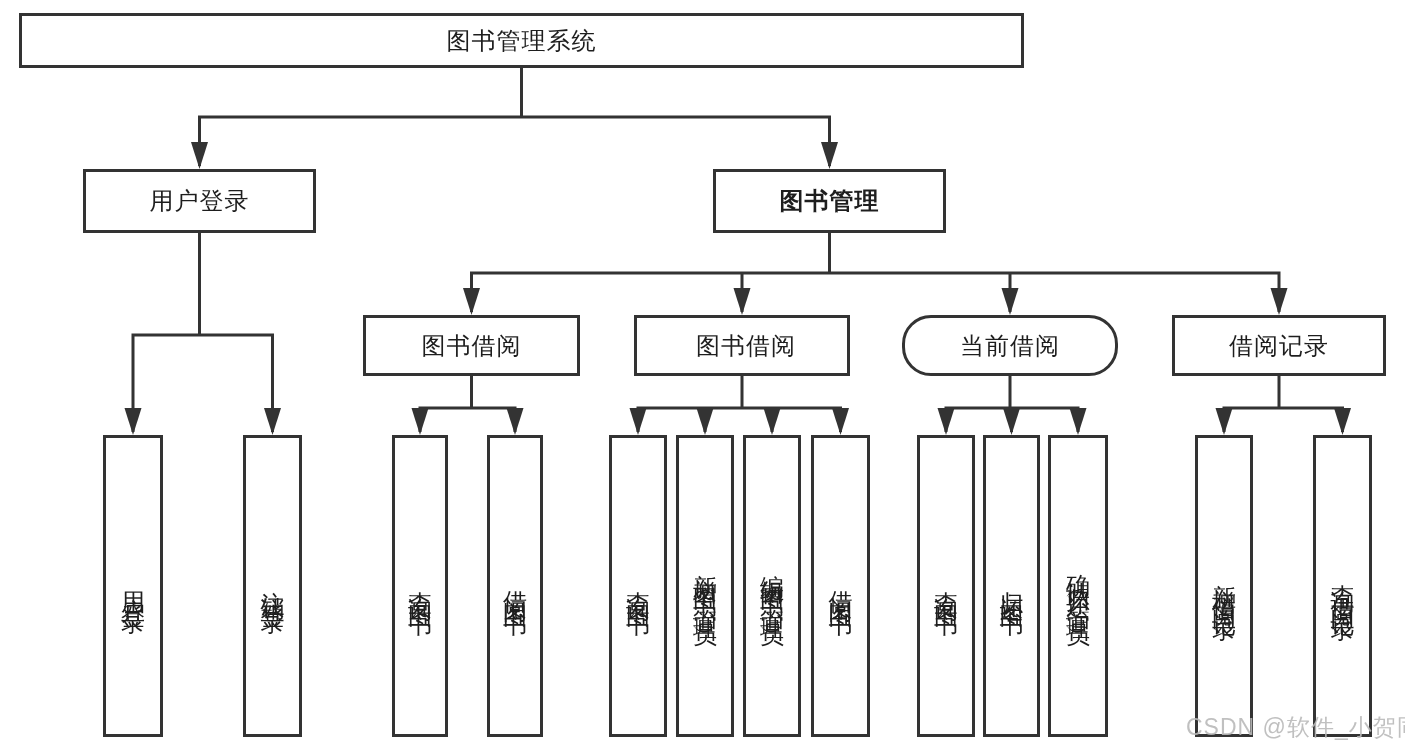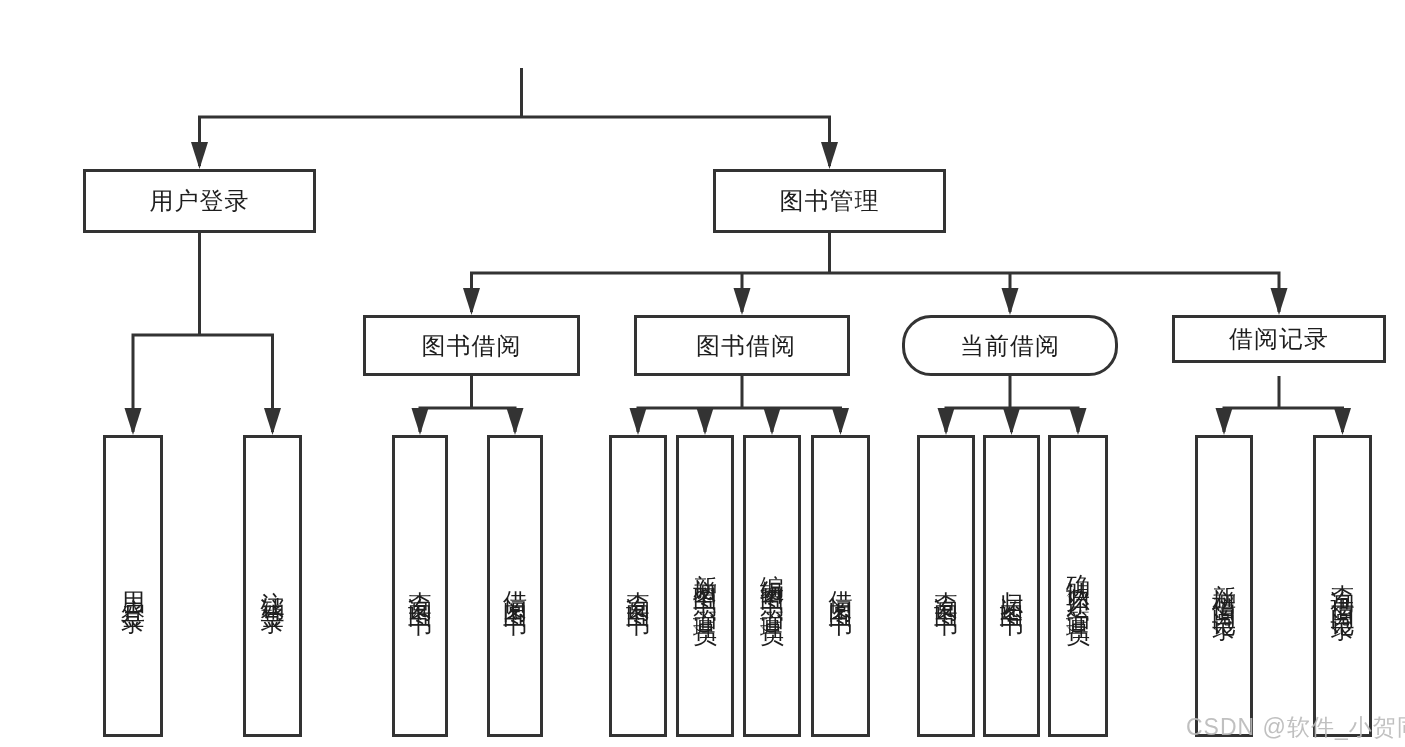--- a/index.html
+++ b/index.html
@@ -40,25 +40,25 @@
   .box .v {
     writing-mode: vertical-rl;
     text-orientation: mixed;
     letter-spacing: 7px;
     line-height: 1;
     white-space: nowrap;
   }
   
   .n-root   { left: 19px;   top: 13px;  width: 1005px; height: 55px; }
   .n-login  { left: 83px;   top: 169px; width: 233px;  height: 64px; }
-  .n-mgmt   { left: 713px;  top: 169px; width: 233px;  height: 64px; }
+  .n-mgmt   { left: 713px;  top: 169px; width: 233px;  height: 64px; font-weight: bold; }
   .n-l3a    { left: 363px;  top: 315px; width: 217px;  height: 61px; }
   .n-l3b    { left: 634px;  top: 315px; width: 216px;  height: 61px; padding-left: 8px; }
   .n-l3c    { left: 902px;  top: 315px; width: 216px;  height: 61px; border-radius: 29px; }
-  .n-l3d    { left: 1172px; top: 315px; width: 214px;  height: 48px; }
+  .n-l3d    { left: 1172px; top: 315px; width: 214px;  height: 61px; }
   .leaf     { top: 435px; height: 302px; }
   .lf-a1 { left: 103px;  width: 60px; }
   .lf-a2 { left: 243px;  width: 59px; }
   .lf-b1 { left: 392px;  width: 56px; }
   .lf-b2 { left: 487px;  width: 56px; }
   .lf-c1 { left: 609px;  width: 58px; }
   .lf-c2 { left: 676px;  width: 58px; }
   .lf-c3 { left: 743px;  width: 58px; }
   .lf-c4 { left: 811px;  width: 59px; }
   .lf-d1 { left: 917px;  width: 58px; }
@@ -109,20 +109,23 @@
     <use href="#ah" x="705" y="435"></use>
     <use href="#ah" x="772" y="435"></use>
     <use href="#ah" x="840.5" y="435"></use>
     <use href="#ah" x="946" y="435"></use>
     <use href="#ah" x="1011.5" y="435"></use>
     <use href="#ah" x="1078" y="435"></use>
     <use href="#ah" x="1224" y="435"></use>
     <use href="#ah" x="1342.5" y="435"></use>
   </svg>
 
+  <div class="box n-root">
+    <span class="h">图书管理系统</span>
+  </div>
 
   <div class="box n-login">
     <span class="h">用户登录</span>
   </div>
   <div class="box n-mgmt">
     <span class="h">图书管理</span>
   </div>
 
   <div class="box n-l3a">
     <span class="h">图书借阅</span>

